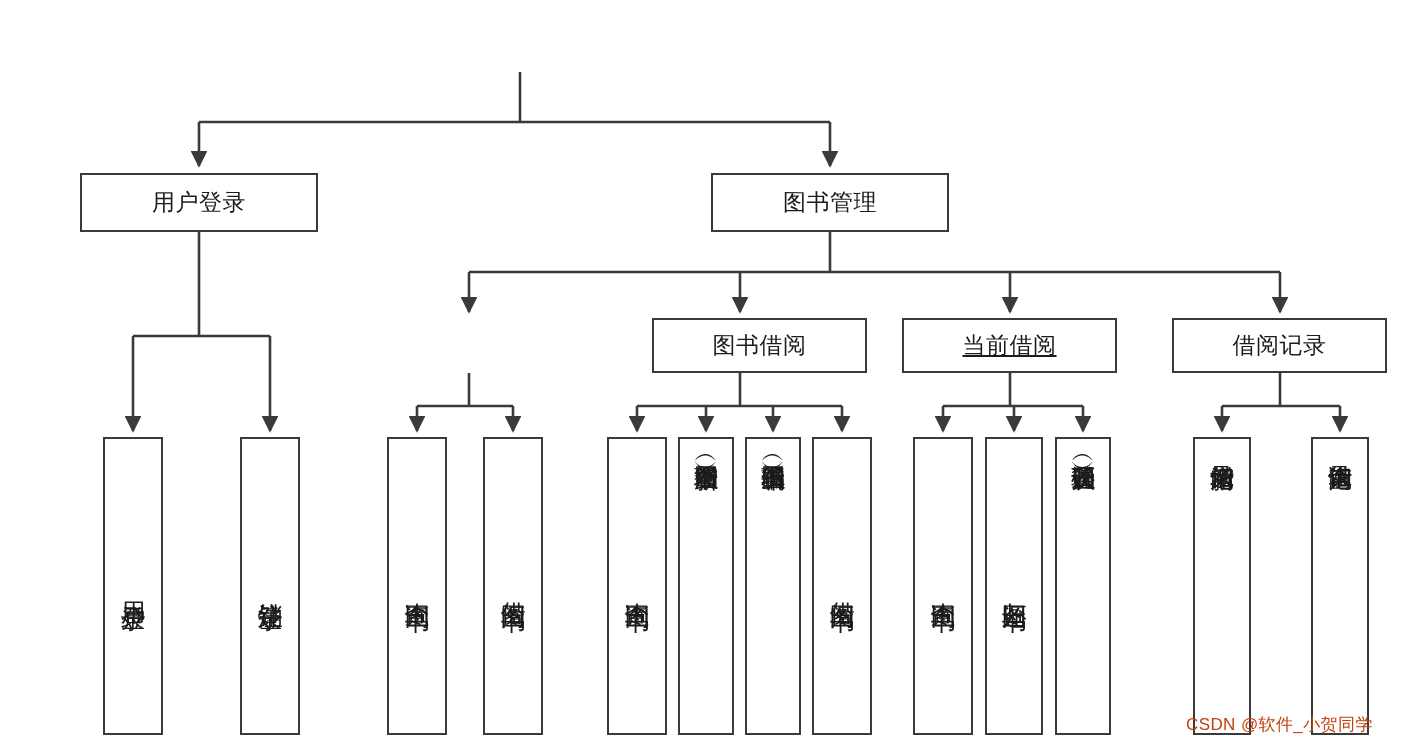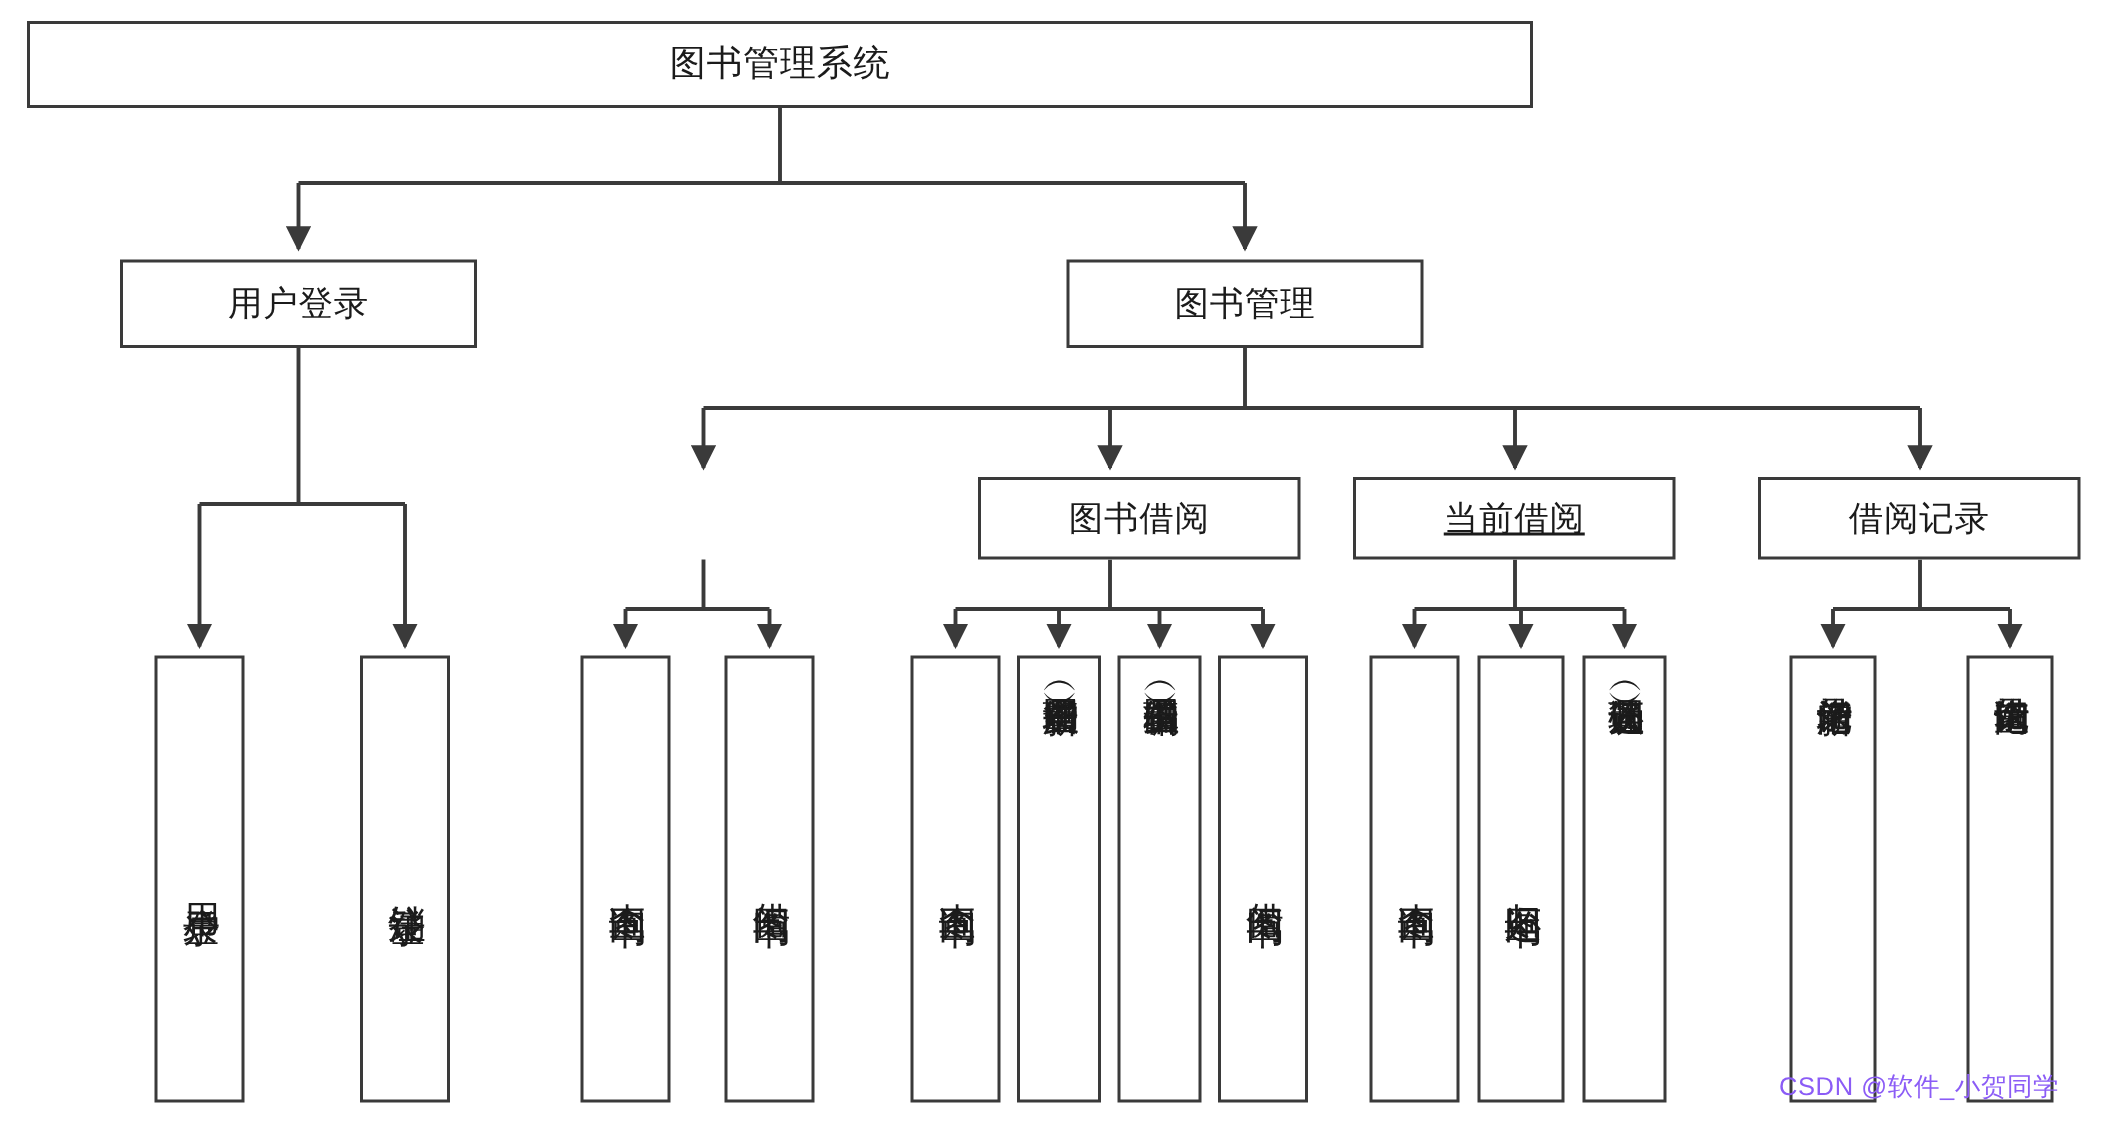--- a/index.html
+++ b/index.html
@@ -69,21 +69,21 @@
   
   .node.vert.centered {
     align-items: center;
     padding-top: 0;
   }
   #watermark {
     position: absolute;
     left: 1186px;
     top: 713px;
     font-size: 17px;
-    color: #8b5cf6;
+    color: #c2410c;
     white-space: nowrap;
     letter-spacing: 0.4px;
     font-family: "Liberation Sans", "DejaVu Sans", sans-serif;
   }
 </style>
 </head>
 <body>
 
 <div id="stage">
 
@@ -133,23 +133,20 @@
       <path d="M 1014 406 L 1014 431" marker-end="url(#arrow)"></path>
       <path d="M 1083 406 L 1083 431" marker-end="url(#arrow)"></path>
 
       <path d="M 1280 373 L 1280 406"></path>
       <path d="M 1222 406 L 1340 406"></path>
       <path d="M 1222 406 L 1222 431" marker-end="url(#arrow)"></path>
       <path d="M 1340 406 L 1340 431" marker-end="url(#arrow)"></path>
     </g>
   </svg>
 
-  <div class="node horiz" id="n-root" style="left:18px; top:14px; width:1004px; height:58px;">
-    <span class="label">图书管理系统</span>
-  </div>
 
   <div class="node horiz" id="n-user-login" style="left:80px; top:173px; width:238px; height:59px;">
     <span class="label">用户登录</span>
   </div>
 
   <div class="node horiz" id="n-book-manage" style="left:711px; top:173px; width:238px; height:59px;">
     <span class="label">图书管理</span>
   </div>
 
 

